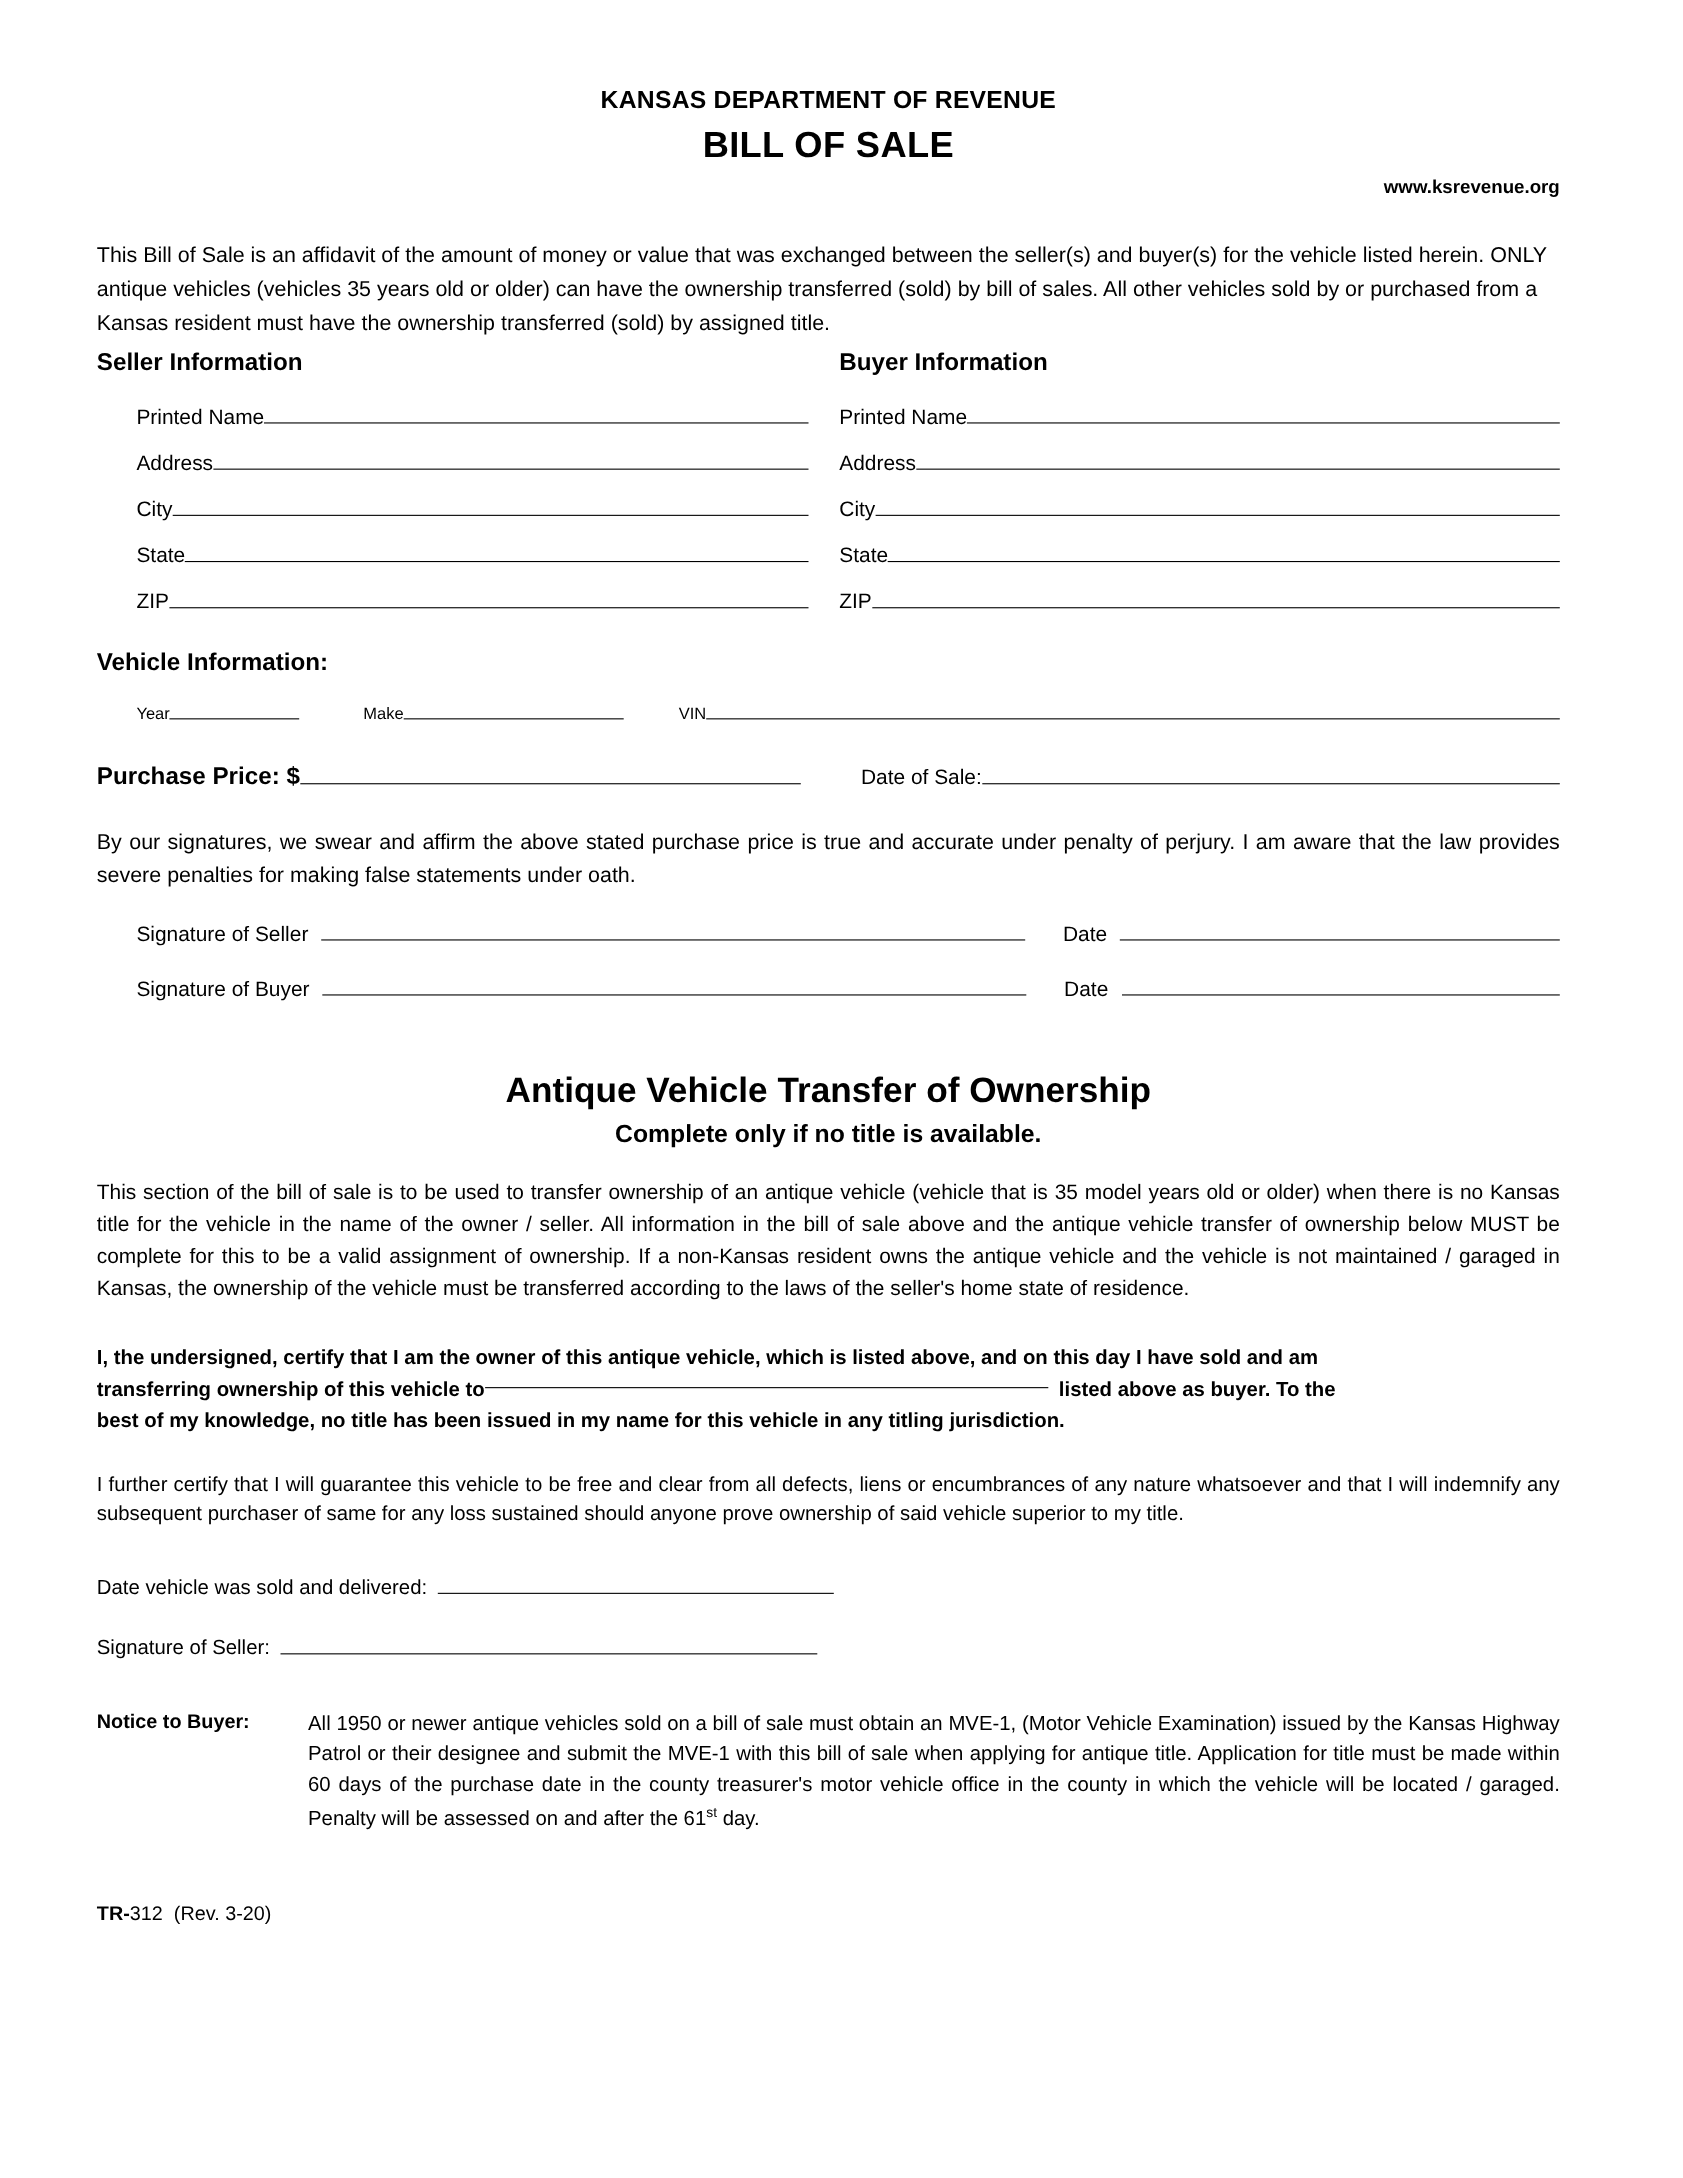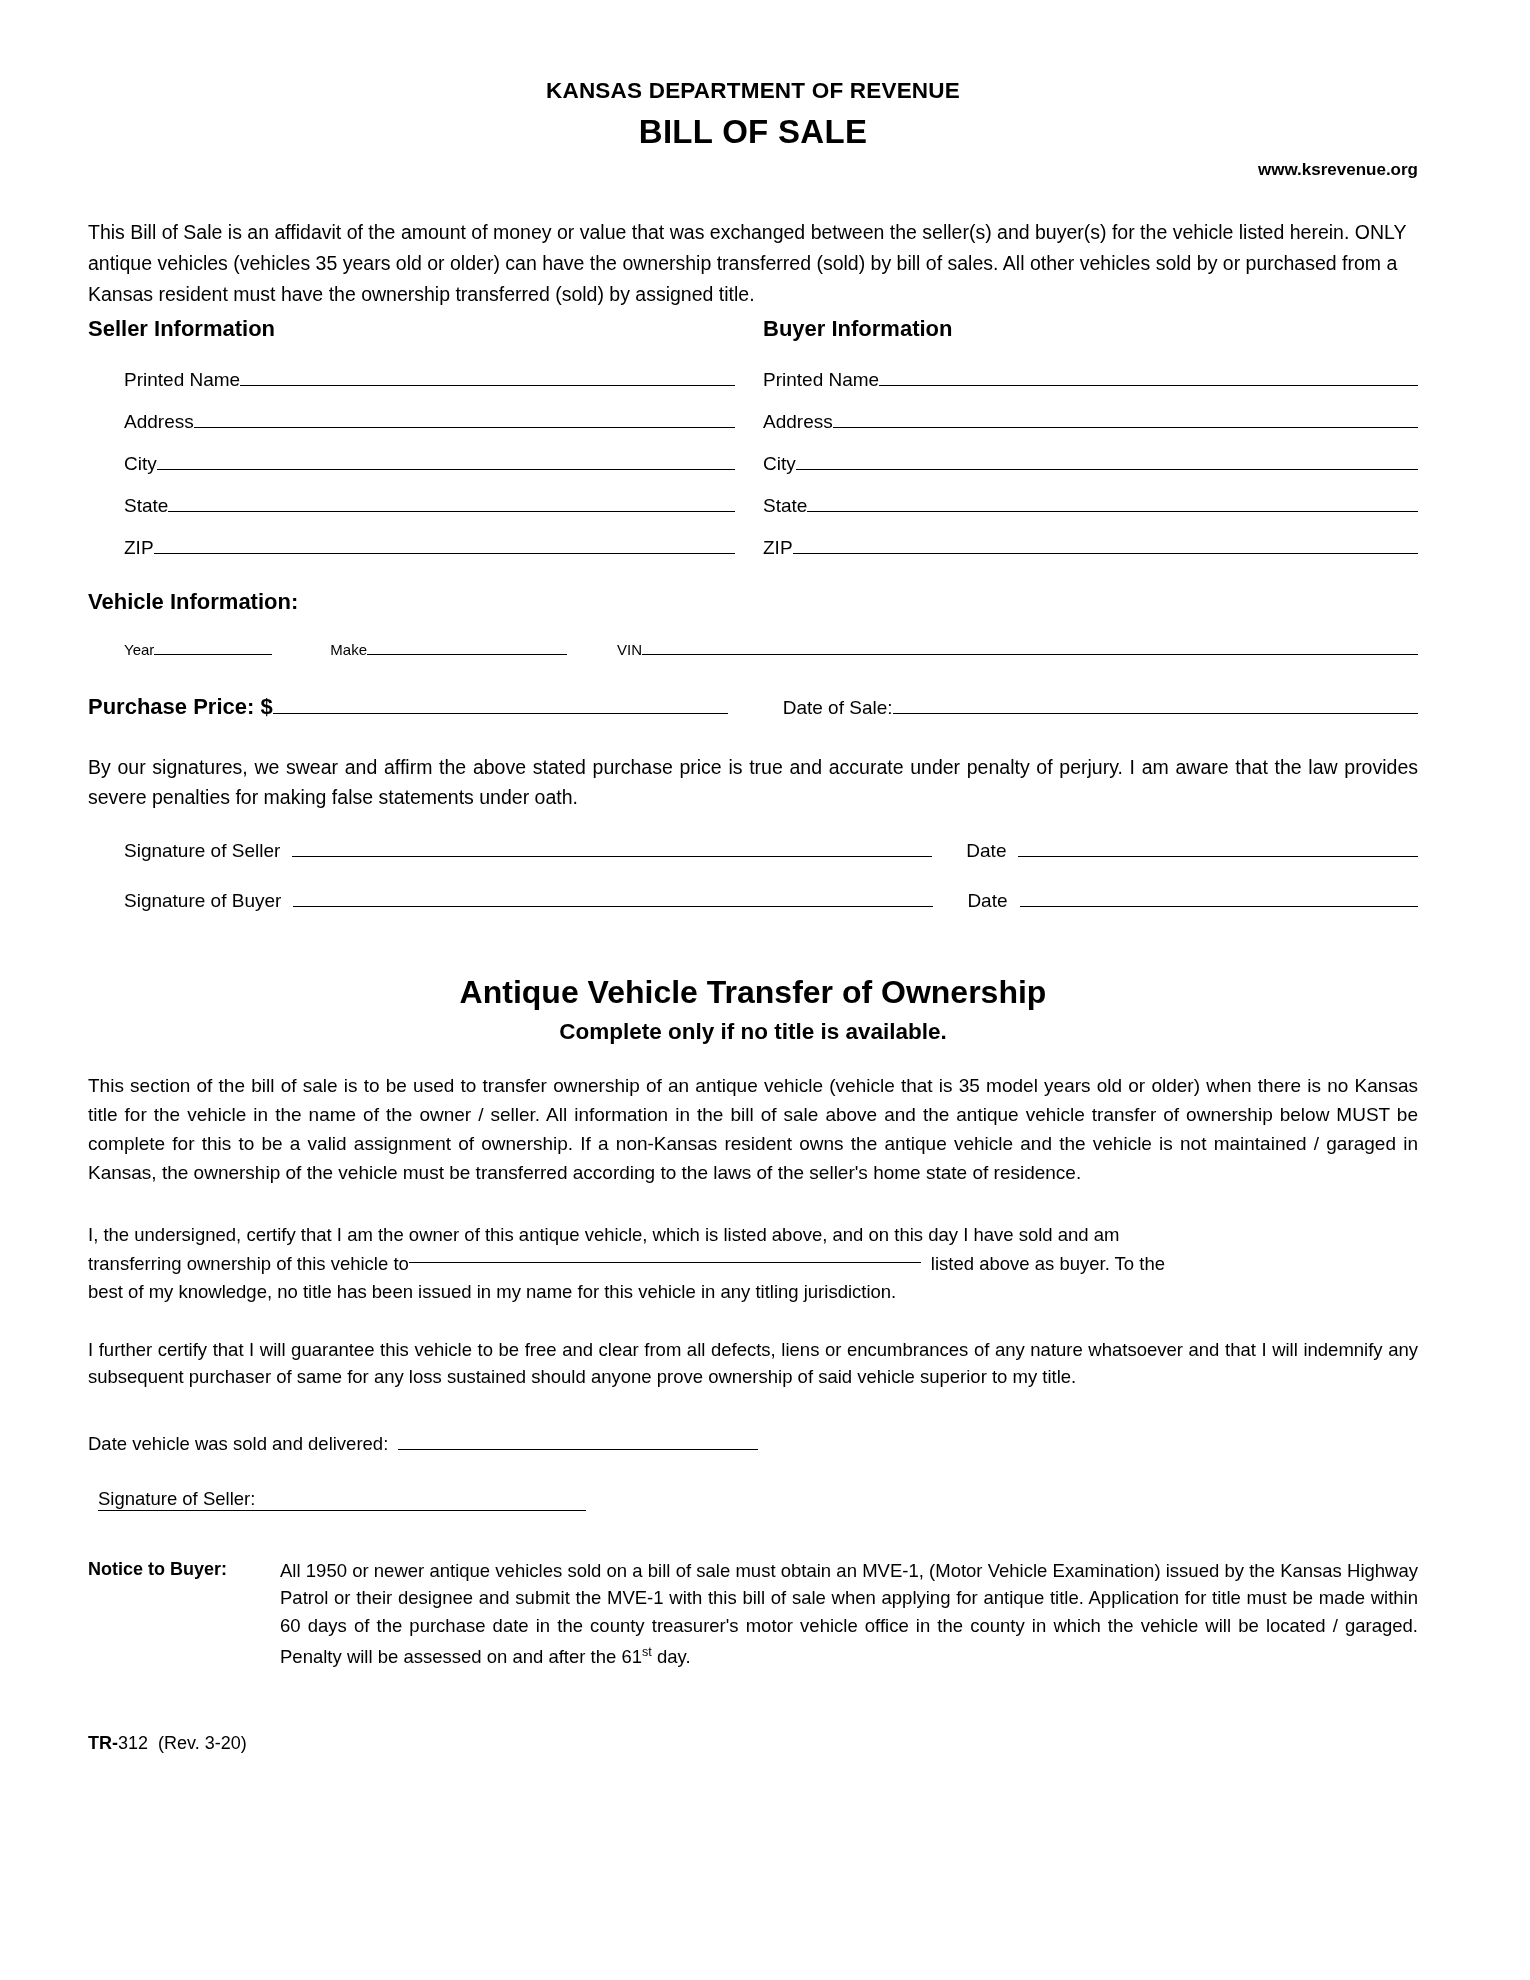--- a/index.html
+++ b/index.html
@@ -198,21 +198,21 @@
     font-size: 22.5px;
     margin-top: 8px;
   }
   .para-j {
     margin-top: 26px;
     font-size: 19px;
     line-height: 29px;
     text-align: justify;
   }
   .para-tight { margin-top: 30px; line-height: 27.5px; font-size: 18.5px; }
-  .cert-block { margin-top: 34px; font-size: 18.5px; line-height: 27.5px; }
+  .cert-block { margin-top: 34px; font-size: 18.5px; line-height: 27.5px; font-weight: bold; }
   .cert-l1 { text-align: justify; }
   .cert-l2 { display: flex; align-items: center; white-space: nowrap; margin-top: 1px; }
   .cert-l2 .fillline {
     flex: 0 0 auto;
     width: 512px;
     border-bottom: 1.2px solid #000;
     margin-bottom: 1px;
   }
   .cert-l2 .tail { margin-left: 10px; }
   .cert-l3 { margin-top: 1px; }
@@ -227,21 +227,20 @@
     width: 360px;
     border-bottom: 1.2px solid #000;
     margin-left: 10px;
     margin-bottom: 2px;
   }
   .sigseller2 {
     display: flex;
     align-items: baseline;
     font-size: 18.5px;
     margin-top: 33px;
-    flex-direction: column;
   }
   .sigseller2 .rule {
     width: 488px;
     border-bottom: 1.2px solid #000;
     margin-left: 10px;
     margin-bottom: 2px;
   }
 
   
   .notice {

